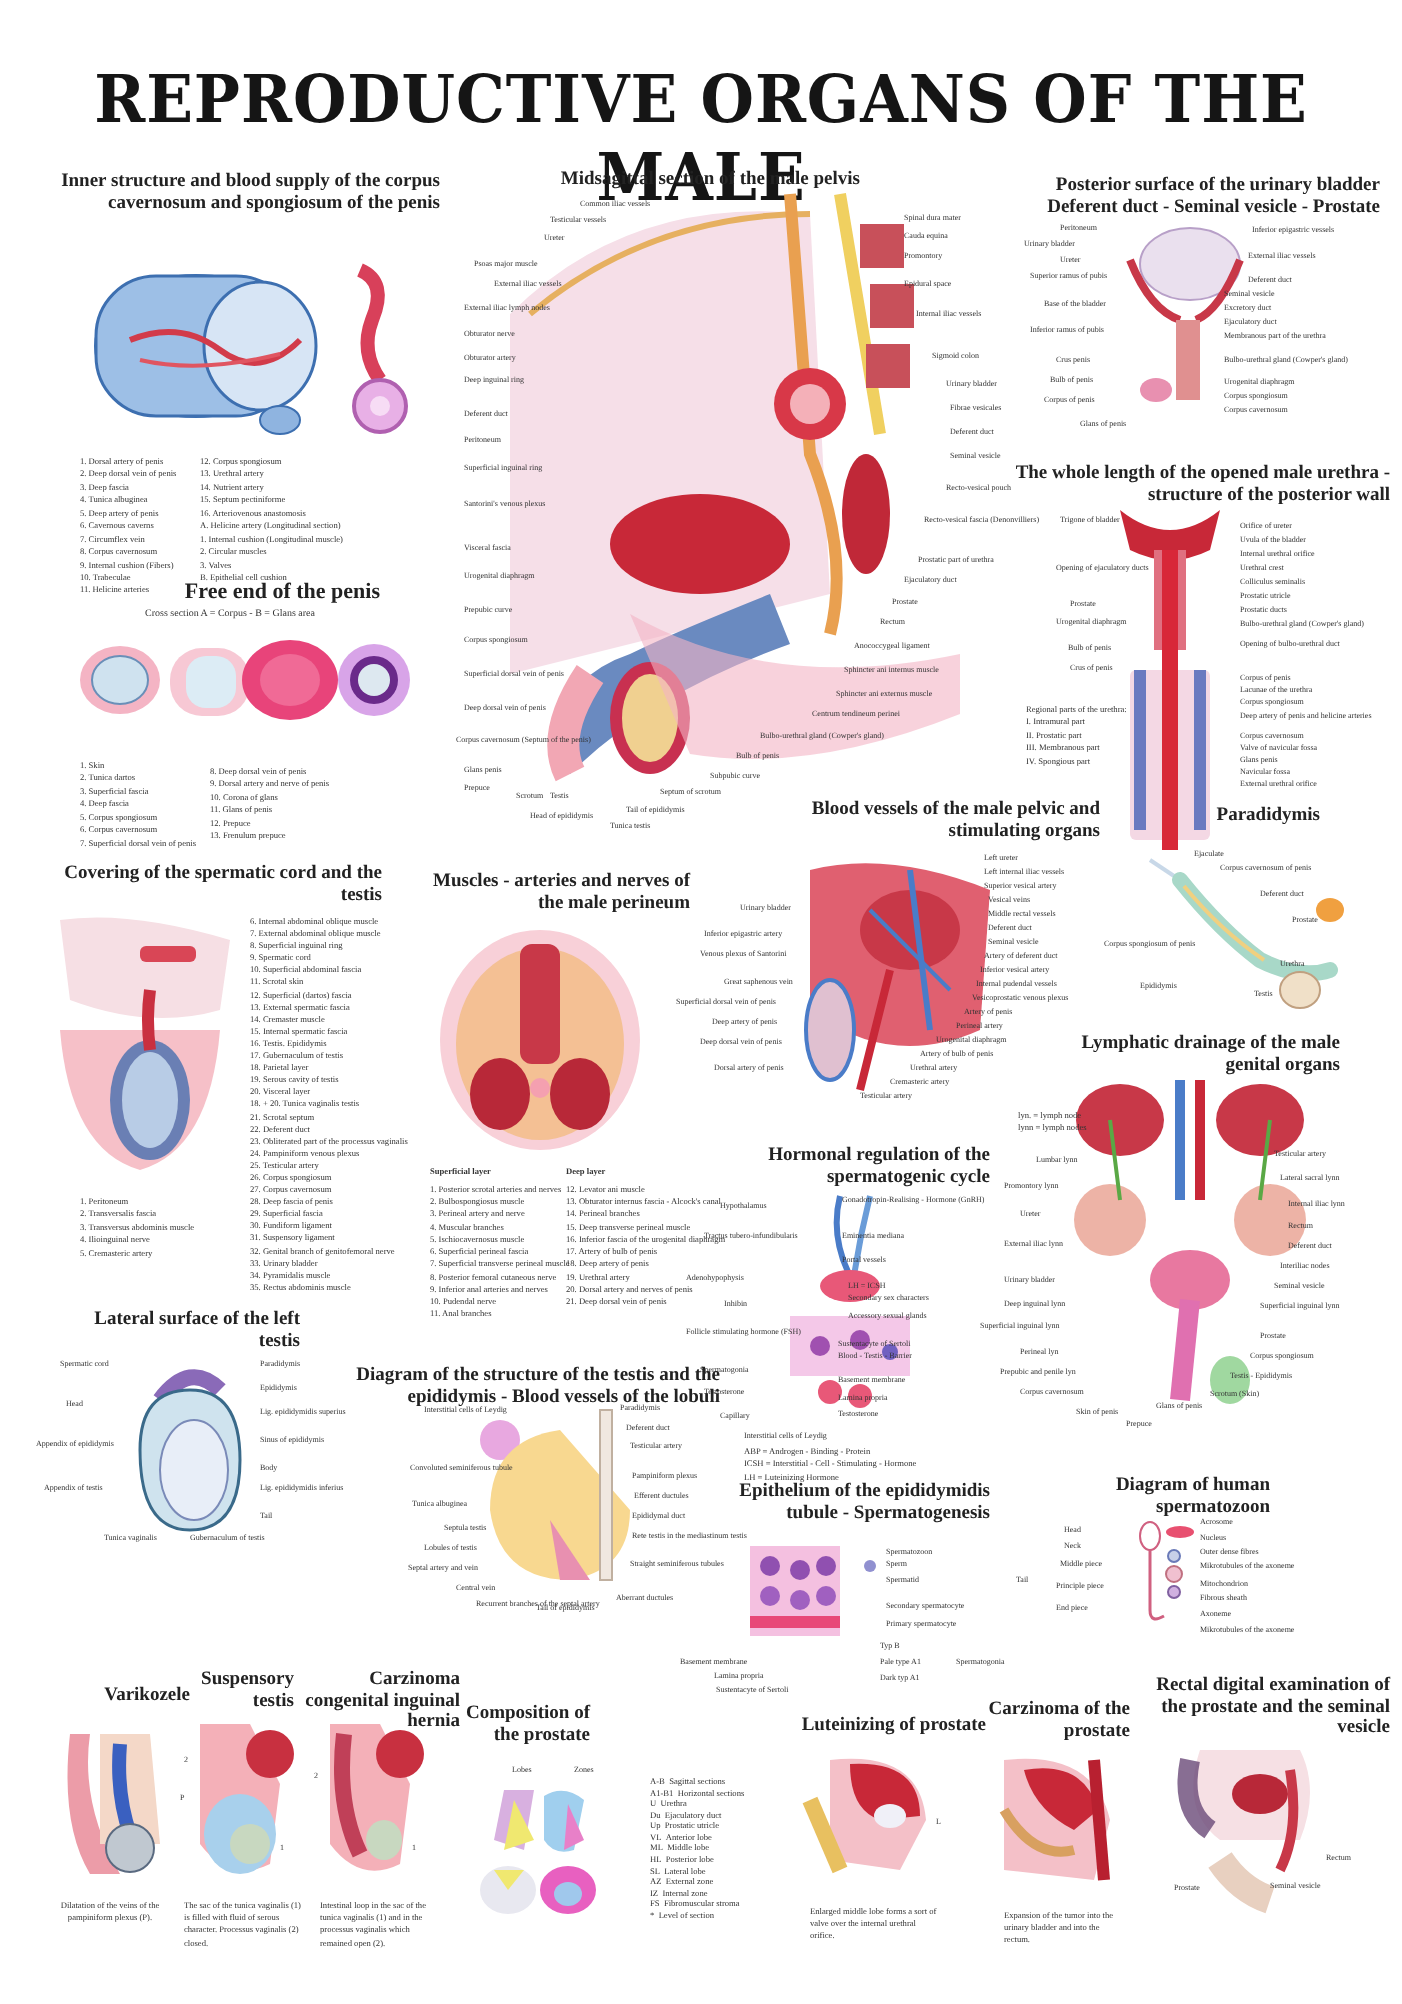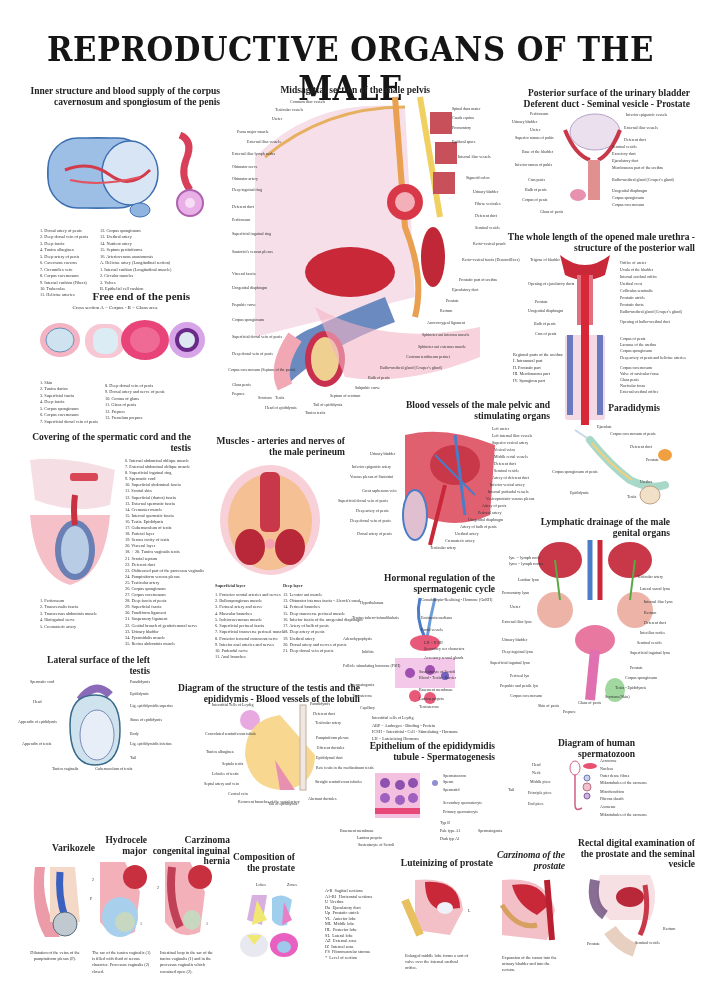--- a/index.html
+++ b/index.html
@@ -595,21 +595,21 @@
     <path d="M5 5 Q0 50 15 75 L30 75 Q10 40 15 5 Z" fill="#ec9ca8"></path>
     <path d="M20 5 L45 5 L50 60 L20 60 Z" fill="#f4d8c8"></path>
     <path d="M30 10 Q28 35 35 55" stroke="#3a60c0" stroke-width="7" fill="none"></path>
     <ellipse cx="35" cy="62" rx="12" ry="12" fill="#c0c8d0" stroke="#5a6a80"></ellipse>
   </svg>
   <div class="lbl" style="left:90px;top:897px;">P</div>
   <div class="caption" style="left:25px;top:950px;width:60px;text-align:center;">Dilatation of the veins of the pampiniform plexus (P).</div>
 </div>
 
 <div class="panel">
-  <div class="ptitle pt-sm" style="left:92px;top:835px;width:55px;">Hydrocele major</div>
+  <div class="ptitle pt-sm" style="left:92px;top:835px;width:55px;">Suspensory testis</div>
   <svg class="ill" style="left:95px;top:862px;" width="55" height="80">
     <path d="M5 0 L5 60 Q20 80 40 70 L45 30 L30 0 Z" fill="#f4b0b8"></path>
     <ellipse cx="25" cy="55" rx="18" ry="20" fill="#a8d0ec"></ellipse>
     <ellipse cx="30" cy="60" rx="10" ry="10" fill="#c8d8c0"></ellipse>
     <ellipse cx="40" cy="15" rx="12" ry="12" fill="#c83040"></ellipse>
   </svg>
   <div class="lbl" style="left:92px;top:878px;">2</div>
   <div class="lbl" style="left:140px;top:922px;">1</div>
   <div class="caption" style="left:92px;top:950px;width:60px;">The sac of the tunica vaginalis (1) is filled with fluid of serous character. Processus vaginalis (2) closed.</div>
 </div>
@@ -664,21 +664,21 @@
     <path d="M10 0 Q55 -5 58 30 L45 55 L10 50 Z" fill="#f4c0c8"></path>
     <path d="M20 2 Q55 0 55 28 L35 30 Q20 25 20 2 Z" fill="#c82838"></path>
     <ellipse cx="40" cy="28" rx="8" ry="6" fill="#f0f0f8"></ellipse>
     <path d="M0 20 L15 55" stroke="#e8c060" stroke-width="8"></path>
   </svg>
   <div class="lbl" style="left:468px;top:909px;">L</div>
   <div class="caption" style="left:405px;top:953px;width:65px;">Enlarged middle lobe forms a sort of valve over the internal urethral orifice.</div>
 </div>
 
 <div class="panel">
-  <div class="ptitle pt-sm" style="left:490px;top:850px;width:75px;font-style:italic;">Carzinoma of the prostate</div>
+  <div class="ptitle pt-sm" style="left:490px;top:850px;width:75px;">Carzinoma of the prostate</div>
   <svg class="ill" style="left:497px;top:880px;" width="60" height="62">
     <path d="M5 0 Q50 -5 58 30 L50 60 L5 55 Z" fill="#f4c0c8"></path>
     <path d="M15 5 Q45 0 52 25 L40 35 Q20 25 15 5 Z" fill="#c82838"></path>
     <path d="M50 0 L55 60" stroke="#b82030" stroke-width="6"></path>
     <path d="M5 25 Q20 50 40 45" stroke="#d8a060" stroke-width="5" fill="none"></path>
   </svg>
   <div class="caption" style="left:502px;top:955px;width:60px;">Expansion of the tumor into the urinary bladder and into the rectum.</div>
 </div>
 
 <div class="panel">

